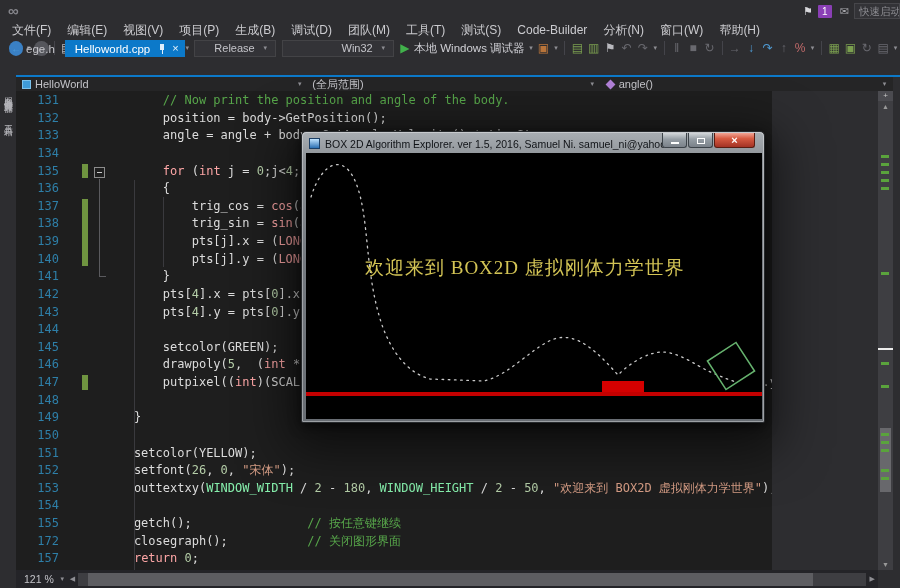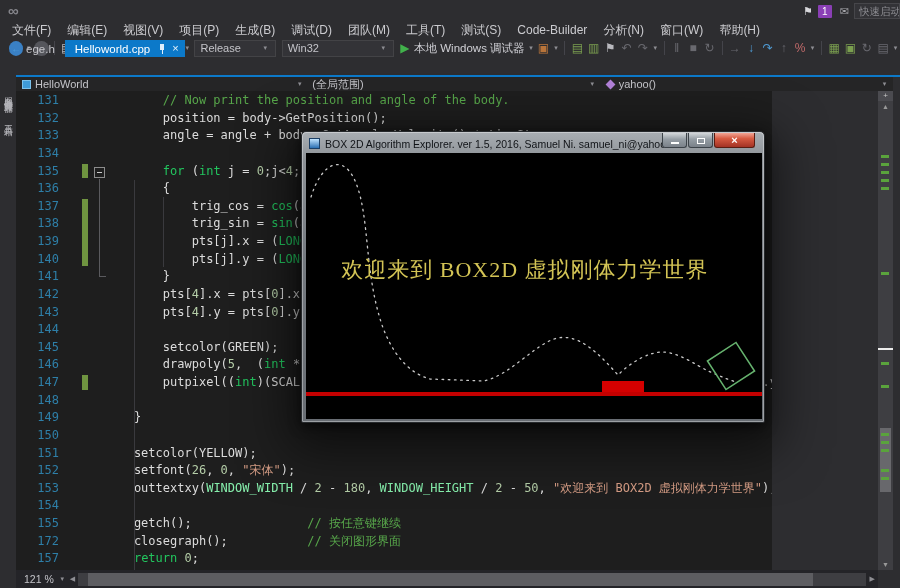--- a/index.html
+++ b/index.html
@@ -23,21 +23,21 @@
   
   #toolbar { position:absolute; top:38px; left:0; width:900px; height:20px; display:flex; align-items:center; padding-left:8px; }
   .tsep { width:1px; height:14px; background:#44444a; margin:0 4px; }
   .tbi { display:inline-block; text-align:center; font-size:12px; line-height:18px; width:17px; color:#b9b9be; }
   .tbi.dis { color:#69696f; }
   .circ { width:15px; height:15px; border-radius:50%; font-size:10px; line-height:15px; width:15px; margin:0 1px; color:#fff; }
   .circ.blue { background:#3a80c4; }
   .circ.gray { background:#55565c; color:#8e8e93; }
   .caret { font-size:7px; color:#8e8e93; width:9px; display:inline-block; text-align:center; }
   .combo { height:17px; background:#333337; border:1px solid #434346; color:#c4c4c9; font-size:11px; display:flex; align-items:center; padding:0 5px; margin:0 3px; }
-  .combo .cv { flex:1; white-space:nowrap; }
+  .combo .cv { flex:1; white-space:nowrap;text-align:right; }
   .combo .caret { margin-left:6px; }
   .blue { color:#4f9cd6; } .green { color:#41b14b; } .olive { color:#7a9e4f; }
   .gold { color:#a98c45; } .rust { color:#b8743a; } .rose { color:#c06a6a; }
   #debug-target-label { font-size:11.5px; color:#cfcfd4; margin:0 2px 0 1px; white-space:nowrap; }
 
   
   #side-strip { position:absolute; top:58px; left:0; width:16px; bottom:0; background:#2d2d30; }
   .vtab { writing-mode:vertical-rl; font-size:9px; color:#b4b4b9; letter-spacing:1px; display:block; margin:0 auto; padding:4px 0; }
   #vtab-1 { margin-top:28px; } #vtab-2 { margin-top:12px; }
 
@@ -56,21 +56,21 @@
   .nav-combo { flex:1; display:flex; align-items:center; height:14px; padding:0 4px; overflow:hidden; }
   .nav-combo .caret { margin-left:auto; }
   .class-icon { width:9px; height:9px; background:#3f9bd8; border:1px solid #7cc2ec; margin:0 4px 0 2px; }
   .method-icon { width:7px; height:7px; background:#b180d7; transform:rotate(45deg); margin:0 5px 0 2px; }
 
   
   #editor { position:absolute; top:91px; left:16px; width:756px; height:479px; background:#1e1e1e; overflow:hidden; font-family:"DejaVu Sans Mono",monospace; }
   #code-lines { position:absolute; top:1px; left:0; right:0; }
   .row { height:17.63px; line-height:17.63px; padding-left:89px; position:relative; white-space:pre; font-size:12px; }
   .ln { position:absolute; left:0; top:0; width:43px; text-align:right; color:#2e7fa8; }
-  .s-t { color:#dcdcdc; } .s-k { color:#22c55e; } .s-c { color:#57a64a; }
+  .s-t { color:#dcdcdc; } .s-k { color:#fca5a5; } .s-c { color:#57a64a; }
   .s-s { color:#d69d85; } .s-n { color:#b5cea8; } .s-m { color:#86efac; }
   .chbar { position:absolute; left:66px; width:6px; background:#6f9440; z-index:3; }
   .indent-guide { position:absolute; width:1px; background:#3a3a3e; z-index:1; }
   #guide-col4 { left:118px; top:89px; height:440px; }
   #guide-col8 { left:147px; top:106px; height:70px; }
   #fold-box { position:absolute; left:78px; top:76px; width:11px; height:11px; border:1px solid #8c8c8c; background:#1e1e1e; z-index:4; }
   #fold-box::after { content:""; position:absolute; left:2px; top:4px; width:5px; height:1px; background:#cccccc; }
   #fold-line { position:absolute; left:83px; top:88px; width:1px; height:98px; background:#5a5a5e; z-index:2; }
   #fold-end { position:absolute; left:83px; top:185px; width:7px; height:1px; background:#5a5a5e; z-index:2; }
 
@@ -101,21 +101,21 @@
   #popup-title { font-size:10.5px; color:#101317; white-space:nowrap; overflow:hidden; }
   #popup-buttons { position:absolute; top:1px; right:9px; display:flex; gap:1px; }
   .wbtn { width:25px; height:15px; border:1px solid #3c4349; border-top:none; border-radius:0 0 3px 3px;
           background:linear-gradient(#d3d7da,#959da4 45%,#7a8189); display:flex; align-items:center; justify-content:center; }
   .wbtn .bar { width:8px; height:2px; background:#fff; margin-top:5px; }
   .wbtn .box { width:8px; height:6px; border:1.5px solid #fff; margin-top:1px; }
   #popup-close { width:41px; background:linear-gradient(#f2a494,#d65a41 40%,#a33224); border-color:#5a1d12;
                  color:#fff; font-size:11px; font-weight:bold; line-height:13px; }
   #popup-canvas { position:absolute; left:4px; top:21px; width:456px; height:266px; background:#000; overflow:hidden; }
   #welcome-text { position:absolute; left:48%; transform:translateX(-50%); top:102px; color:#d3c455;
-                  font-size:22px; letter-spacing:1px; white-space:nowrap; font-family:"Liberation Serif",serif; }
+                  font-size:19px; letter-spacing:1px; white-space:nowrap; font-family:"Liberation Serif",serif; }
 </style>
 </head>
 <body>
 
 <div id="titlebar">
   <span id="vs-logo">∞</span>
   <div id="titlebar-right">
     <span id="flag-icon">⚑</span>
     <span id="notif-badge">1</span>
     <span id="feedback-icon">✉</span>
@@ -215,21 +215,21 @@
     <span class="class-icon"></span>
     <span>HelloWorld</span>
     <span class="caret">▾</span>
   </div>
   <div class="nav-combo">
     <span>(全局范围)</span>
     <span class="caret">▾</span>
   </div>
   <div class="nav-combo">
     <span class="method-icon"></span>
-    <span>yahoo()</span>
+    <span>angle()</span>
     <span class="caret">▾</span>
   </div>
 </div>
 
 <div id="editor">
   <div class="indent-guide" id="guide-col4"></div>
   <div class="indent-guide" id="guide-col8"></div>
   <div id="fold-line"></div>
   <div id="fold-end"></div>
   <div id="code-lines">

